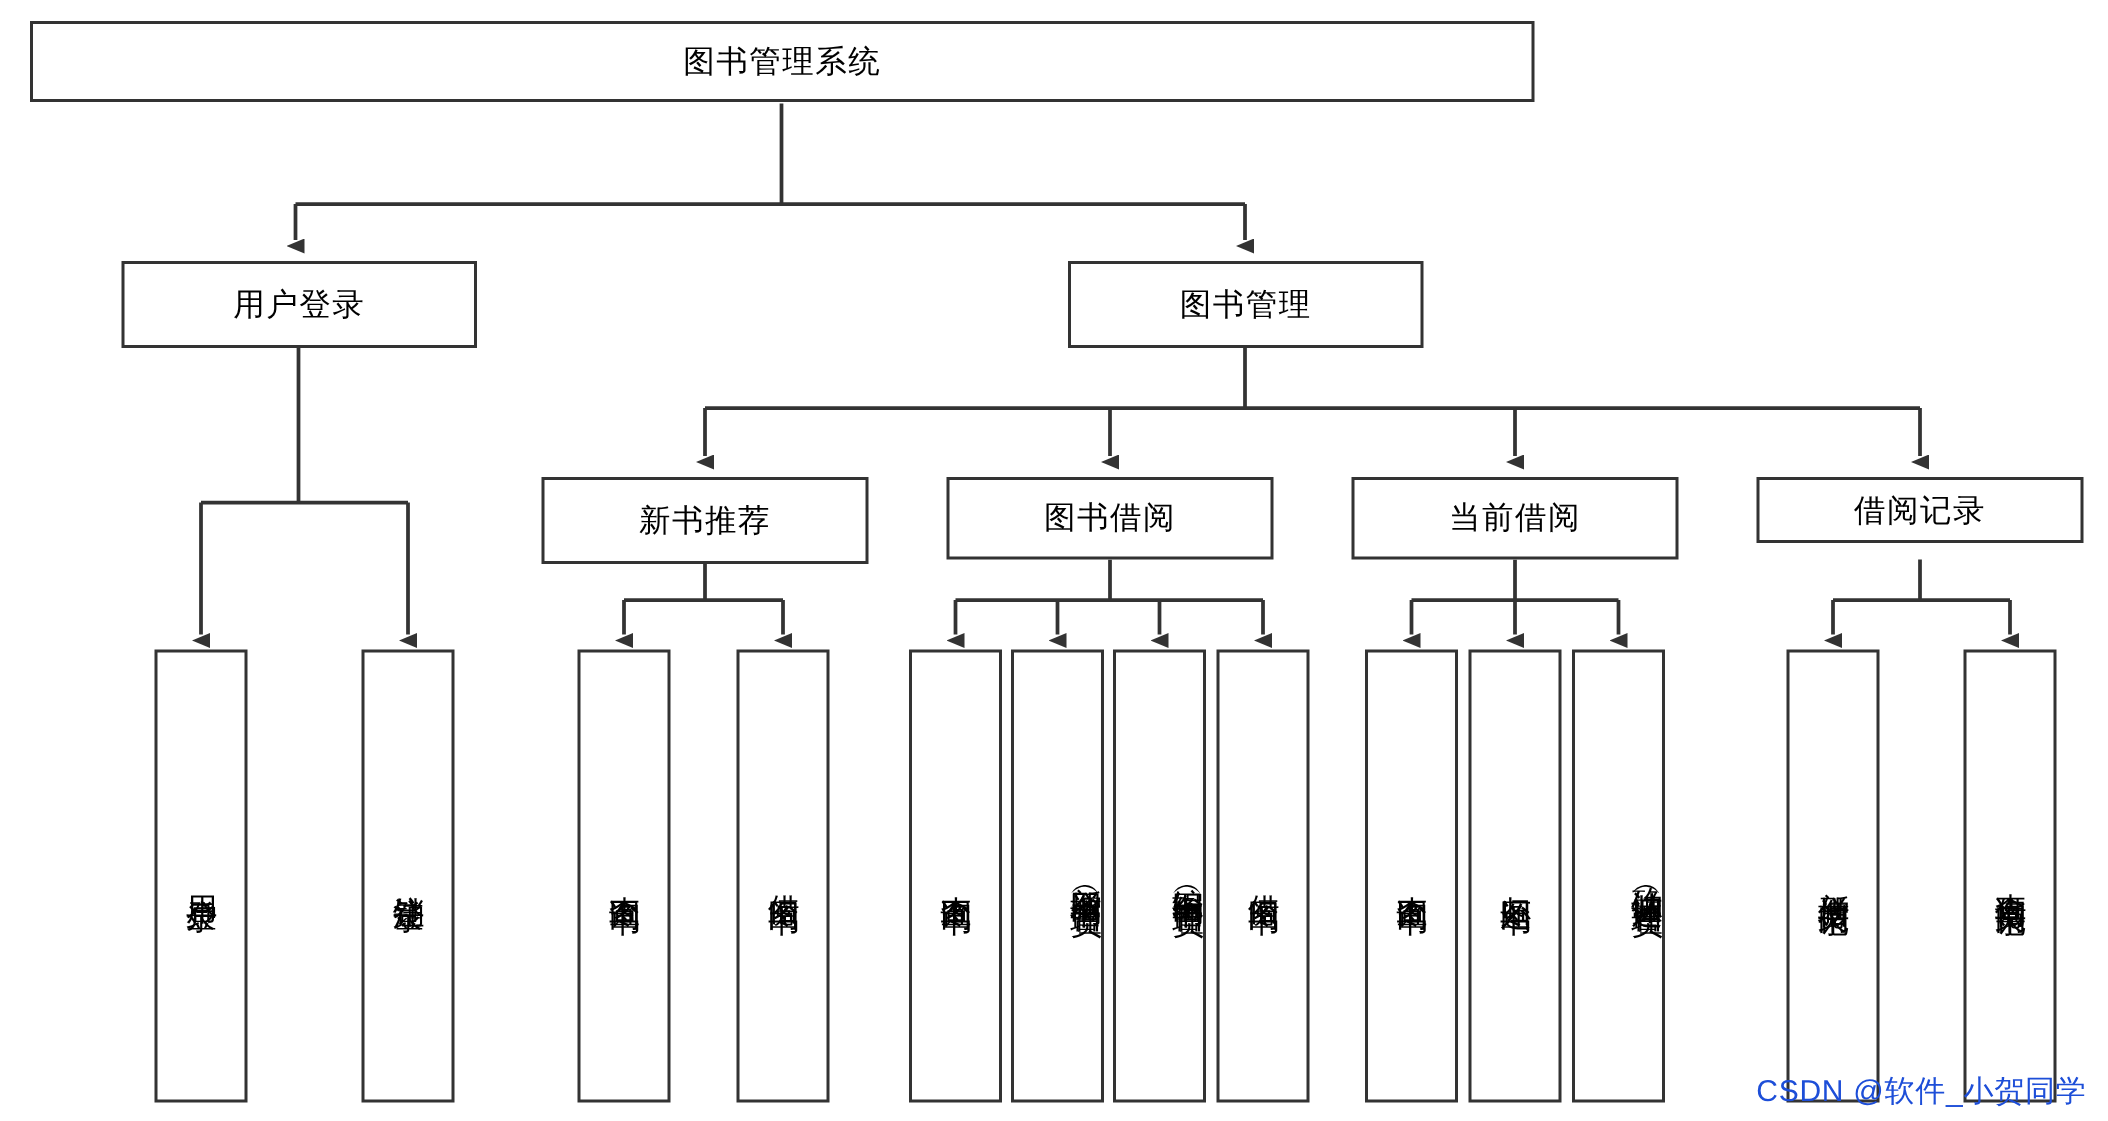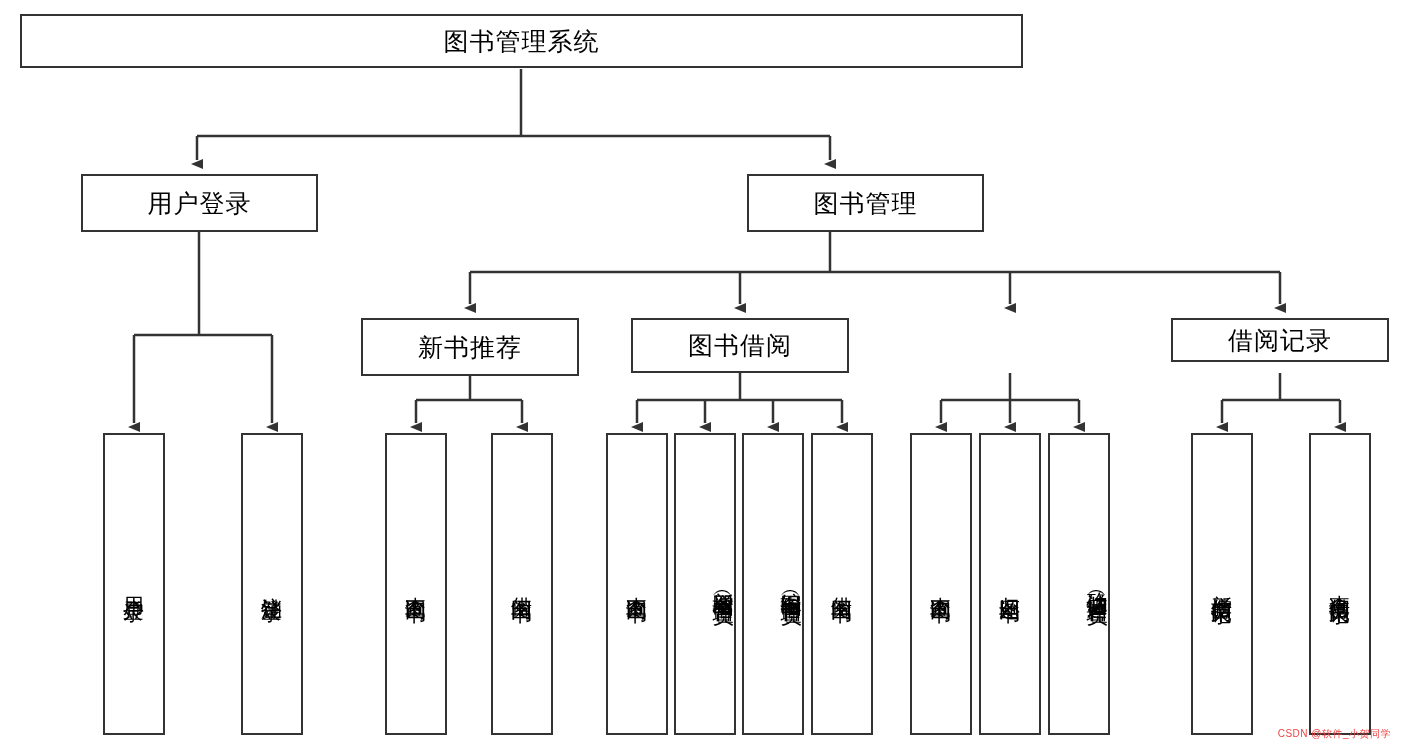--- a/index.html
+++ b/index.html
@@ -30,41 +30,41 @@
     box-sizing: border-box;
     border: 2px solid #333333;
     background: #ffffff;
     display: flex;
     align-items: center;
     justify-content: center;
     color: #000000;
     line-height: 1.0;
   }
   .node.horiz {
-    font-size: 25px;
+    font-size: 21px;
     letter-spacing: 1px;
   }
   .node.vert {
     writing-mode: vertical-rl;
     text-orientation: upright;
     font-size: 21px;
     letter-spacing: 2px;
     padding: 4px 0;
     text-align: center;
   }
   .node.vert.toptext {
     align-items: flex-start;
     justify-content: center;
   }
   .watermark {
     position: absolute;
     right: 14px;
     bottom: 6px;
-    font-size: 10px;
-    color: #ef4444;
+    font-size: 20px;
+    color: #1d4ed8;
     white-space: nowrap;
     letter-spacing: 0.5px;
   }
 </style>
 </head>
 <body>
 
 <div id="canvas">
 
   <svg class="wires" viewBox="0 0 1405 747" xmlns="http://www.w3.org/2000/svg">
@@ -130,32 +130,35 @@
   </svg>
 
   <div class="node horiz" style="left:20px; top:14px; width:1003px; height:54px;">
     <span>图书管理系统</span>
   </div>
 
   <div class="node horiz" style="left:81px; top:174px; width:237px; height:58px;">
     <span>用户登录</span>
   </div>
 
-  <div class="node horiz" style="left:712px; top:174px; width:237px; height:58px;margin-left:35px;">
+  <div class="node horiz" style="left:712px; top:174px; width:237px; height:58px;">
     <span>图书管理</span>
   </div>
 
   <div class="node horiz" style="left:361px; top:318px; width:218px; height:58px;">
     <span>新书推荐</span>
   </div>
 
   <div class="node horiz" style="left:631px; top:318px; width:218px; height:55px;align-items:center;">
     <span>图书借阅</span>
   </div>
 
+  <div class="node horiz" style="left:901px; top:318px; width:218px; height:55px;">
+    <span>当前借阅</span>
+  </div>
 
   <div class="node horiz" style="left:1171px; top:318px; width:218px; height:44px;">
     <span>借阅记录</span>
   </div>
 
   <div class="node vert" style="left:103px; top:433px; width:62px; height:302px;">
     <span>用户登录</span>
   </div>
 
   <div class="node vert" style="left:241px; top:433px; width:62px; height:302px;">

